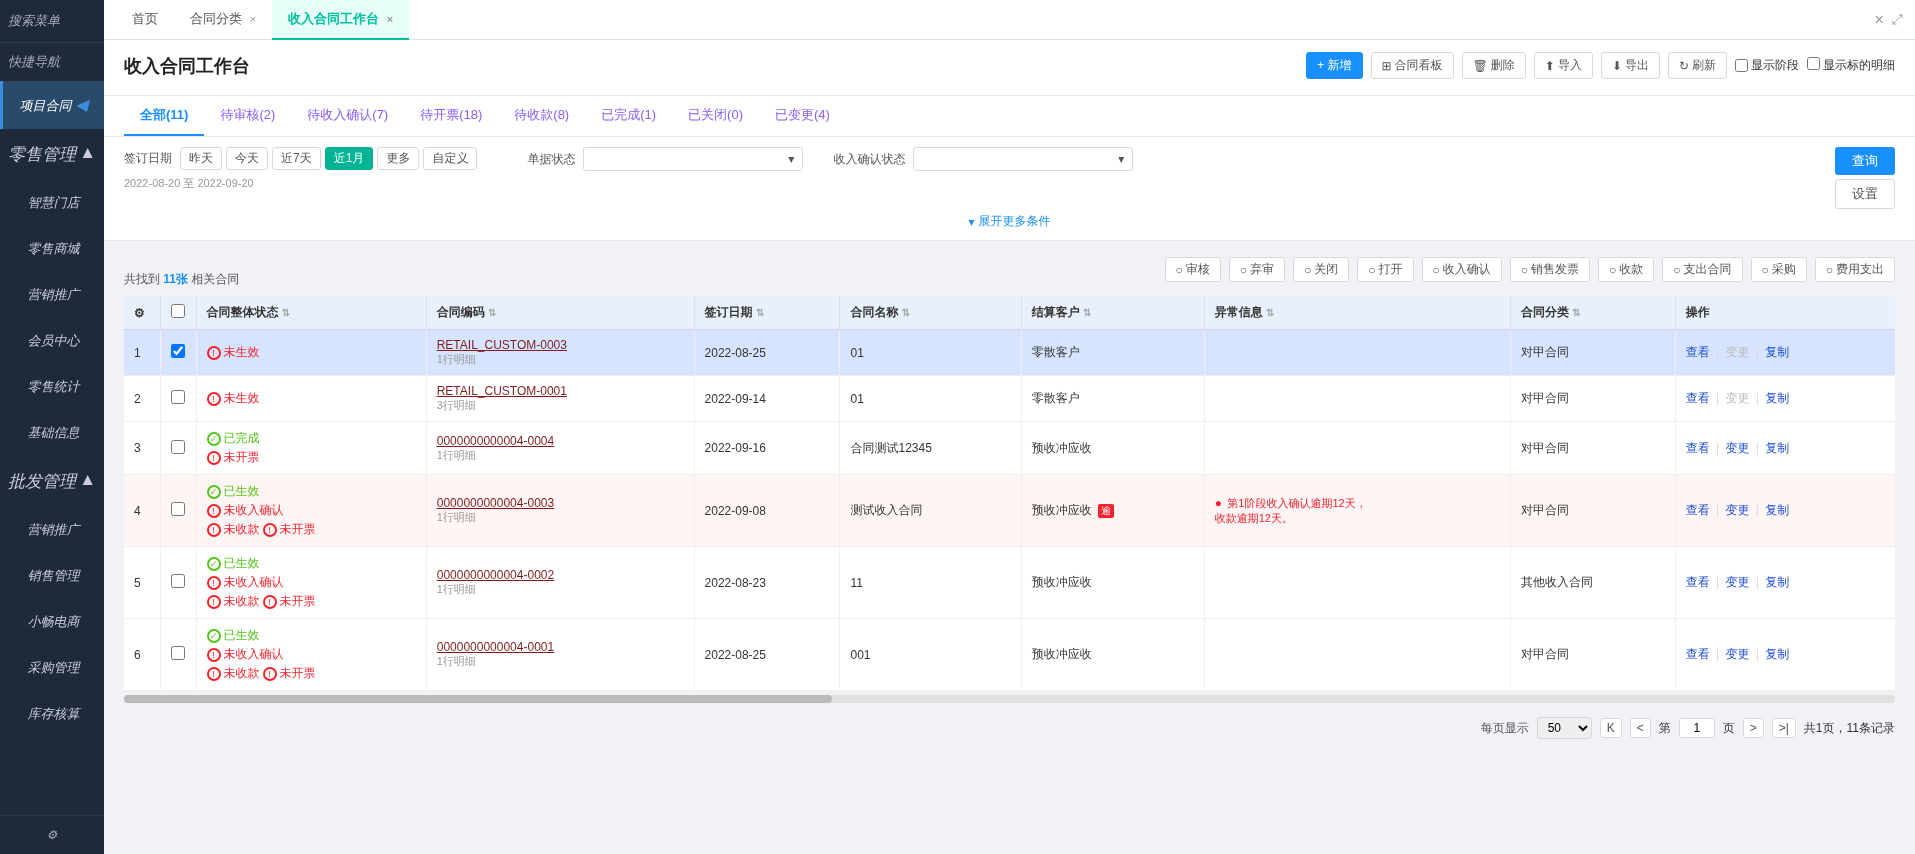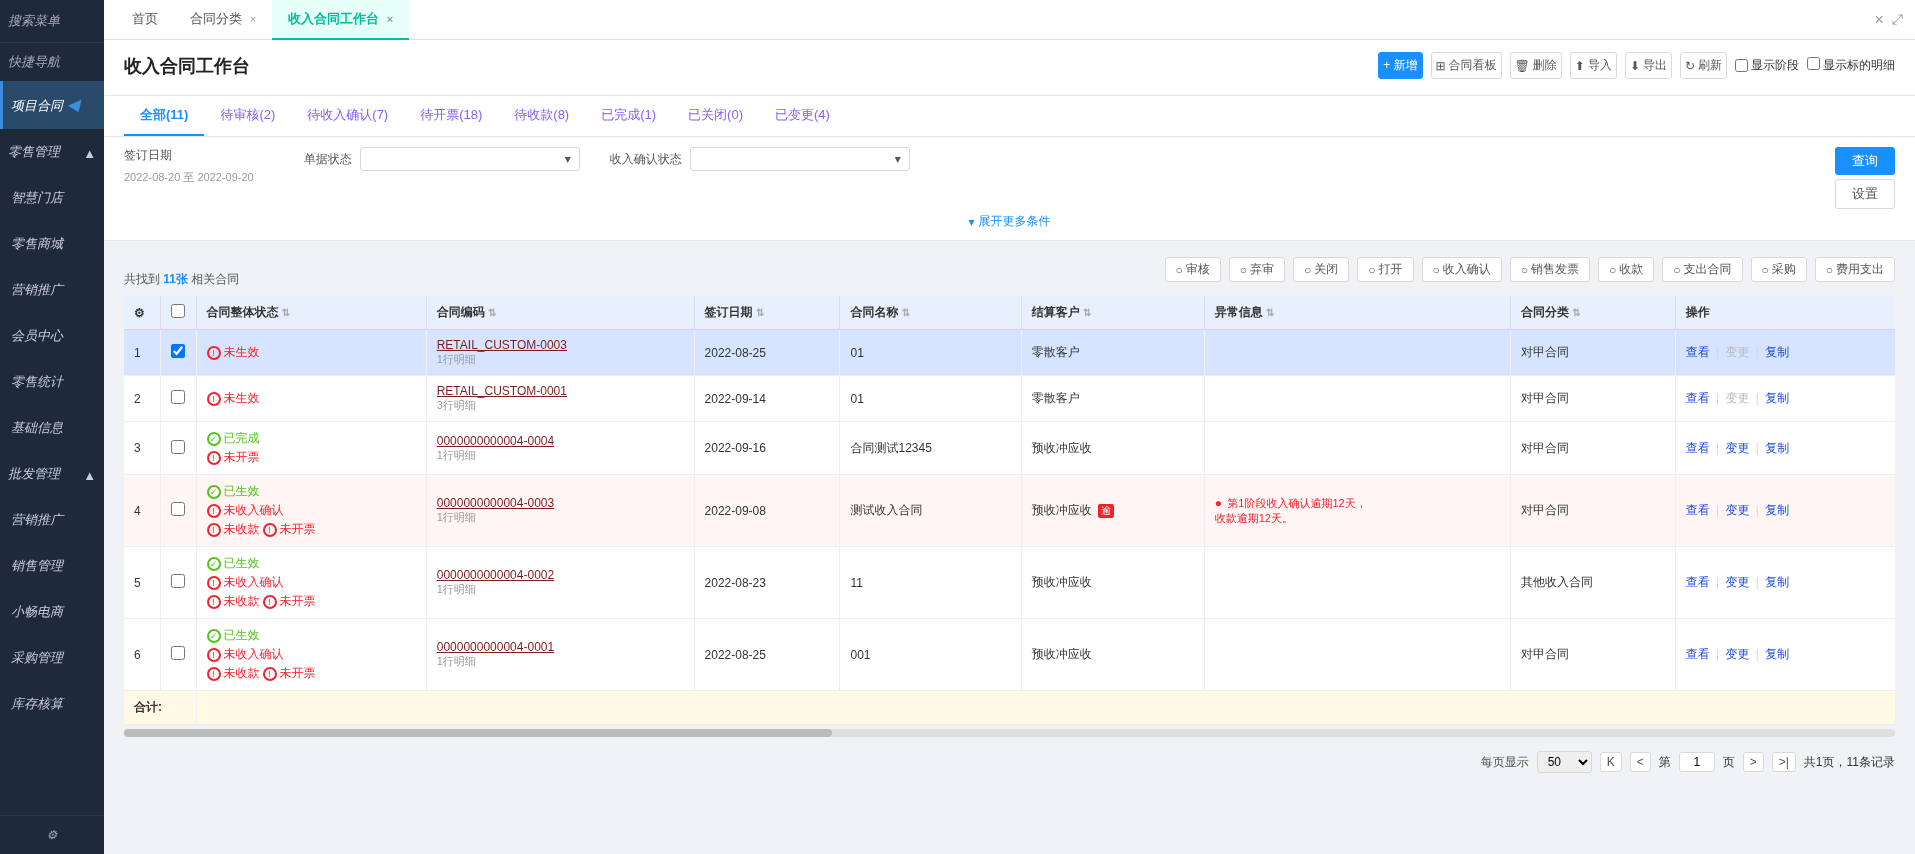--- a/index.html
+++ b/index.html
@@ -2,41 +2,41 @@
 <html><head>
   <meta charset="utf-8">
   <style>
     * { box-sizing: border-box; margin: 0; padding: 0; }
     body { font-family: 'Microsoft YaHei', Arial, sans-serif; font-size: 12px; background: #f0f2f5; color: #333; height: 854px; overflow: hidden; display: flex; }
 
     
     .sidebar { width: 104px; background: #1e2a3a; height: 100%; display: flex; flex-direction: column; flex-shrink: 0; font-style: italic; }
     .sidebar-search { padding: 12px 8px; color: #aab; font-size: 13px; cursor: pointer; border-bottom: 1px solid #2a3a4a; }
     .sidebar-nav { padding: 10px 8px; color: #aab; font-size: 13px; cursor: pointer; }
-    .sidebar-item { padding: 14px 8px; color: #ccd; font-size: 13px; cursor: pointer; text-align: left; border-left: 3px solid transparent; }
+    .sidebar-item { padding: 14px 8px; color: #ccd; font-size: 13px; cursor: pointer; text-align: center; border-left: 3px solid transparent; }
     .sidebar-item.active { background: #2a4a6a; border-left: 3px solid #3b8de0; color: #fff; }
-    .sidebar-item-with-arrow { display: flex; justify-content: space-between; align-items: flex-end; padding: 14px 8px; color: #ccd; font-size: 13px; cursor: pointer; }
+    .sidebar-item-with-arrow { display: flex; justify-content: space-between; align-items: flex-start; padding: 14px 8px; color: #ccd; font-size: 17px; cursor: pointer; }
     .sidebar-bottom { margin-top: auto; padding: 12px 8px; color: #aab; text-align: center; cursor: pointer; border-top: 1px solid #2a3a4a; }
 
     
     .main { flex: 1; display: flex; flex-direction: column; overflow: hidden; background: #f0f2f5; }
 
     
     .tabs-bar { background: #fff; border-bottom: 1px solid #e0e0e0; display: flex; align-items: center; padding: 0 12px; height: 40px; }
     .tab { padding: 10px 16px; font-size: 13px; cursor: pointer; color: #555; border-bottom: 2px solid transparent; white-space: nowrap; }
     .tab.active { color: #00c0a0; border-bottom: 2px solid #00c0a0; font-weight: bold; }
     .tab-close { margin-left: 4px; color: #999; font-size: 11px; cursor: pointer; }
     .tabs-right { margin-left: auto; display: flex; gap: 8px; align-items: center; color: #999; font-size: 13px; }
 
     
     .page-header { background: #fff; padding: 12px 20px 8px 20px; border-bottom: 1px solid #e8e8e8; }
     .page-title-row { display: flex; align-items: center; justify-content: space-between; margin-bottom: 8px; }
     .page-title { font-size: 18px; font-weight: bold; color: #222; }
     .header-actions { display: flex; gap: 8px; align-items: center; }
-    .btn { padding: 4px 4px; border: 1px solid #d9d9d9; border-radius: 3px; background: #fff; cursor: pointer; font-size: 12px; color: #555; display: flex; align-items: center; gap: 3px; white-space: nowrap; }
+    .btn { padding: 4px 10px; border: 1px solid #d9d9d9; border-radius: 3px; background: #fff; cursor: pointer; font-size: 12px; color: #555; display: flex; align-items: center; gap: 3px; white-space: nowrap; }
     .btn-primary { background: #1890ff; color: #fff; border-color: #1890ff; }
 
     
     .sub-tabs { display: flex; gap: 0; padding: 0 20px; background: #fff; border-bottom: 1px solid #e8e8e8; }
     .sub-tab { padding: 10px 16px; font-size: 13px; cursor: pointer; color: #8b5cf6; border-bottom: 2px solid transparent; }
     .sub-tab.active { color: #1890ff; border-bottom: 2px solid #1890ff; font-weight: bold; }
 
     
     .filter-area { background: #fff; padding: 10px 20px; border-bottom: 1px solid #e8e8e8; }
     .filter-label { font-size: 12px; color: #555; white-space: nowrap; }
@@ -215,20 +215,28 @@
     <div class="sub-tab">已完成(1)</div>
     <div class="sub-tab">已关闭(0)</div>
     <div class="sub-tab">已变更(4)</div>
   </div>
 
   <div class="filter-area">
     <div class="filter-section">
       <div style="display:flex;flex-direction:column;gap:4px;">
         <div class="filter-group">
           <span class="filter-label">签订日期</span>
+          <div class="date-options">
+            <button class="date-btn">昨天</button>
+            <button class="date-btn">今天</button>
+            <button class="date-btn">近7天</button>
+            <button class="date-btn active">近1月</button>
+            <button class="date-btn">更多</button>
+            <button class="date-btn">自定义</button>
+          </div>
         </div>
         <div class="date-range">2022-08-20 至 2022-09-20</div>
       </div>
 
       <div class="filter-group" style="margin-left:20px;">
         <span class="filter-label">单据状态</span>
         <div class="filter-select" style="width:220px;">
           <span></span>
           <span>▾</span>
         </div>
@@ -543,24 +551,20 @@
           <td>对甲合同</td>
           <td>
             <span class="op-link">查看</span>
             <span class="op-divider">|</span>
             <span class="op-link">变更</span>
             <span class="op-divider">|</span>
             <span class="op-link">复制</span>
           </td>
         </tr>
 
-        <tr class="sum-row">
-          <td colspan="2">合计:</td>
-          <td colspan="8"></td>
-        </tr>
       </tbody>
     </table>
 
     <div style="margin:4px 0;">
       <div class="scrollbar-area">
         <div class="scrollbar-thumb"></div>
       </div>
     </div>
 
     <div class="pagination">

